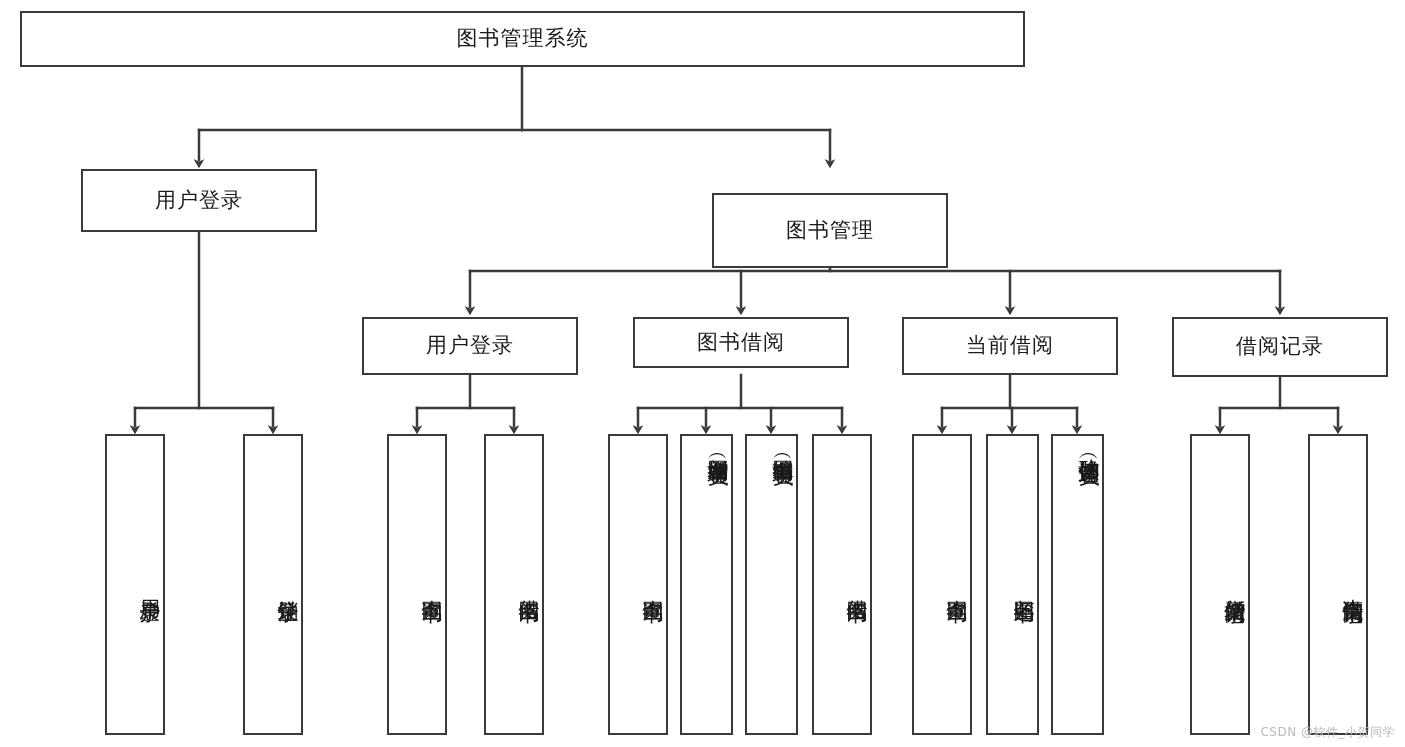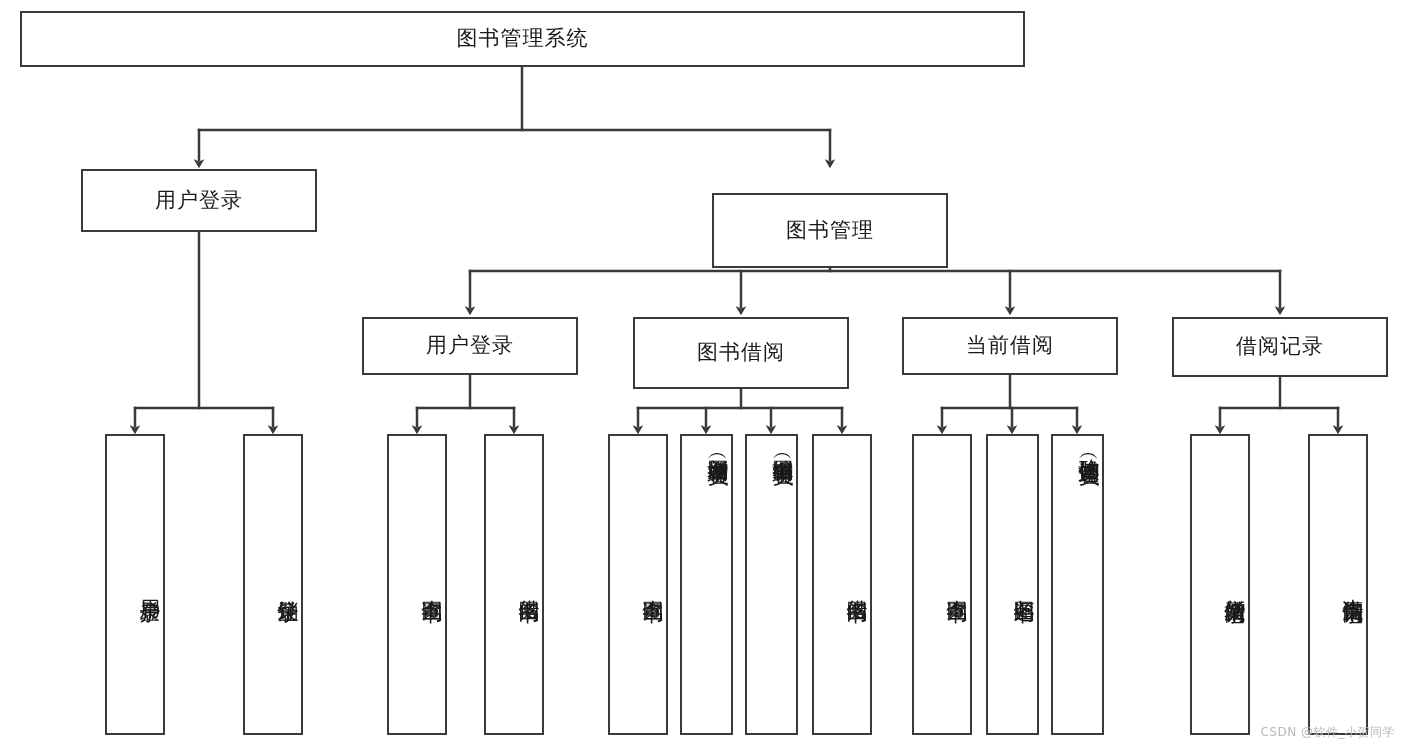--- a/index.html
+++ b/index.html
@@ -128,21 +128,21 @@
   <div class="node h" style="left:81px; top:169px; width:236px; height:63px;">
     <span>用户登录</span>
   </div>
   <div class="node h" style="left:712px; top:169px; width:236px; height:75px;margin-top:24px;">
     <span>图书管理</span>
   </div>
 
   <div class="node h" style="left:362px; top:317px; width:216px; height:58px;">
     <span>用户登录</span>
   </div>
-  <div class="node h" style="left:633px; top:317px; width:216px; height:72px;">
+  <div class="node h" style="left:633px; top:317px; width:216px; height:51px;">
     <span>图书借阅</span>
   </div>
   <div class="node h" style="left:902px; top:317px; width:216px; height:58px;">
     <span>当前借阅</span>
   </div>
   <div class="node h" style="left:1172px; top:317px; width:216px; height:60px;">
     <span>借阅记录</span>
   </div>
 
   <div class="node v" style="left:105px; top:434px; width:60px; height:301px; justify-content:center;">

